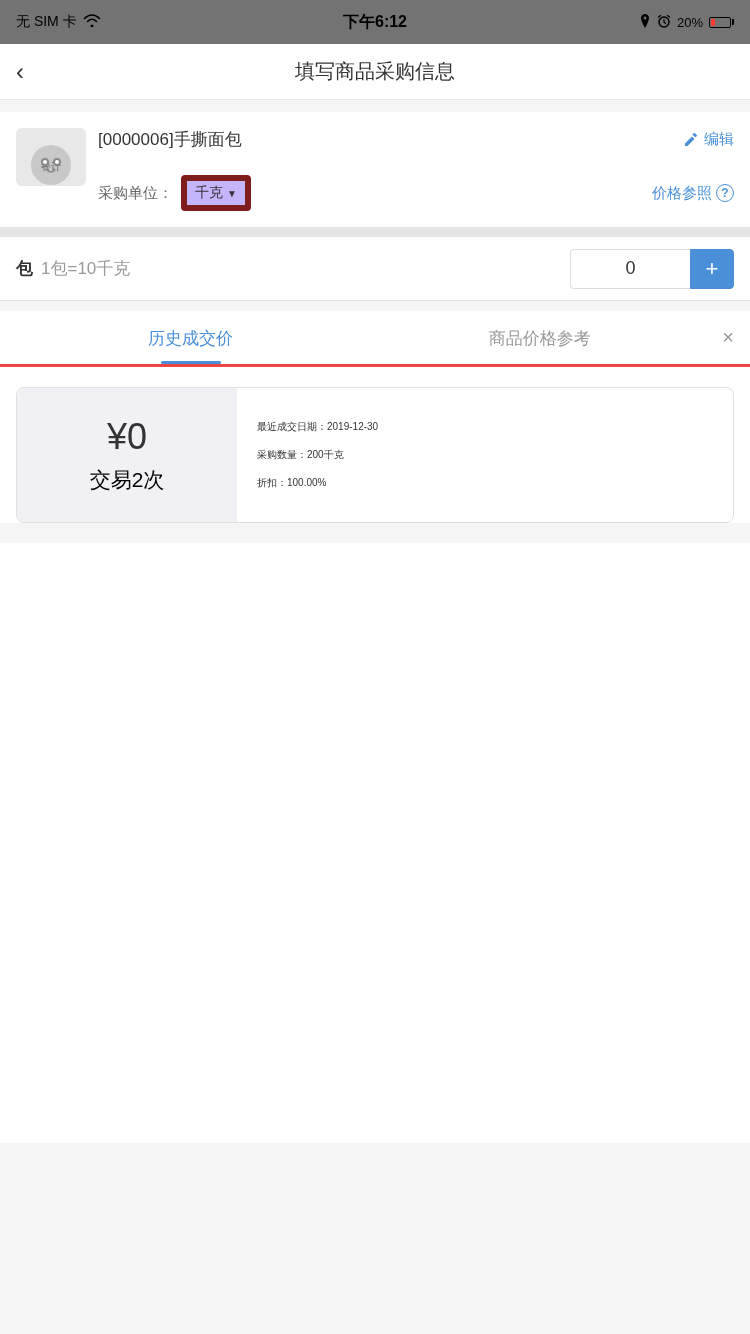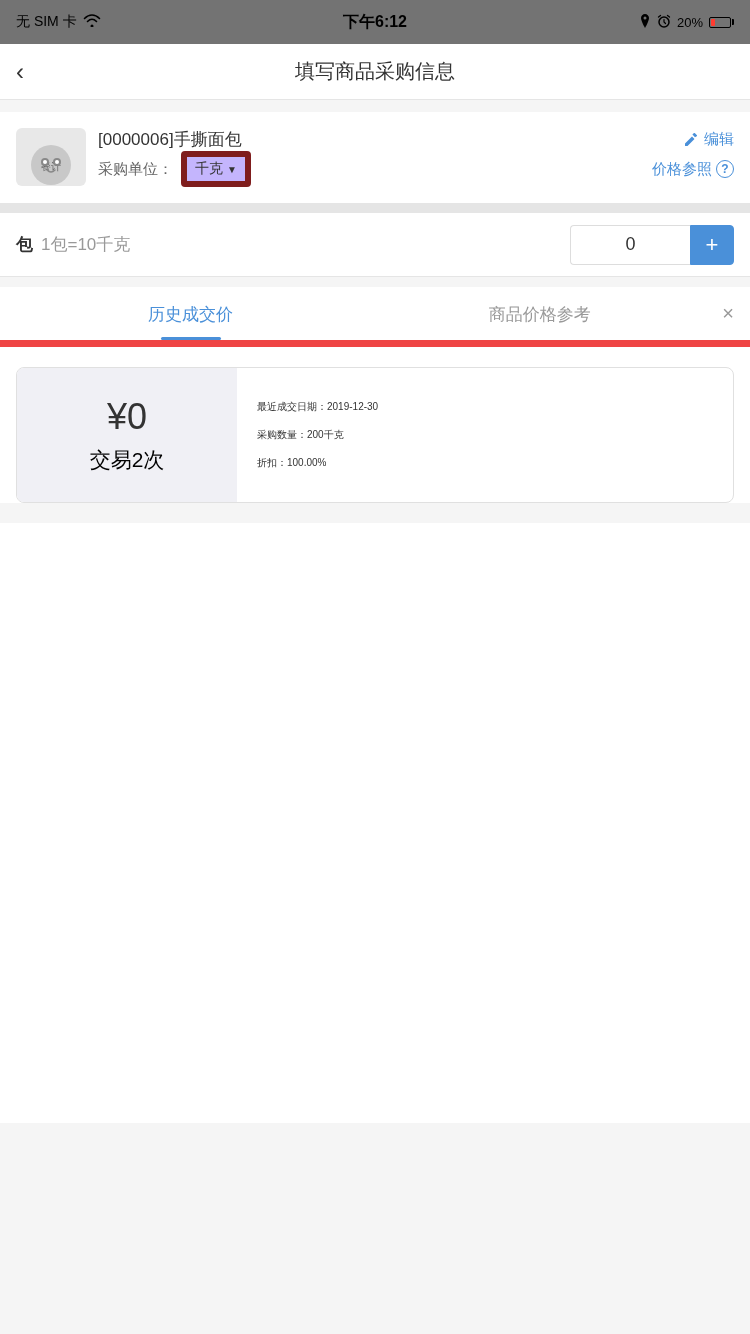--- a/index.html
+++ b/index.html
@@ -124,21 +124,21 @@
       width: 42px;
       height: 42px;
     }
     .product-info {
       flex: 1;
     }
     .product-header {
       display: flex;
       justify-content: space-between;
       align-items: center;
-      margin-bottom: 0;
+      margin-bottom: 24px;
     }
     .product-name {
       font-size: 17px;
       color: #333;
       font-weight: 500;
     }
     .edit-link {
       color: #4a90d9;
       font-size: 15px;
       display: flex;
@@ -246,21 +246,21 @@
     }
 
     
     .price-panel {
       background: #fff;
       margin-top: 10px;
     }
     .price-panel-tabs {
       display: flex;
       align-items: center;
-      border-bottom: 7px solid #ef4444;
+      border-bottom: 3px solid #ef4444;
       padding: 0 16px;
       position: relative;
     }
     .price-tab {
       flex: 1;
       text-align: center;
       padding: 16px 0 14px;
       font-size: 17px;
       color: #999;
       cursor: pointer;

